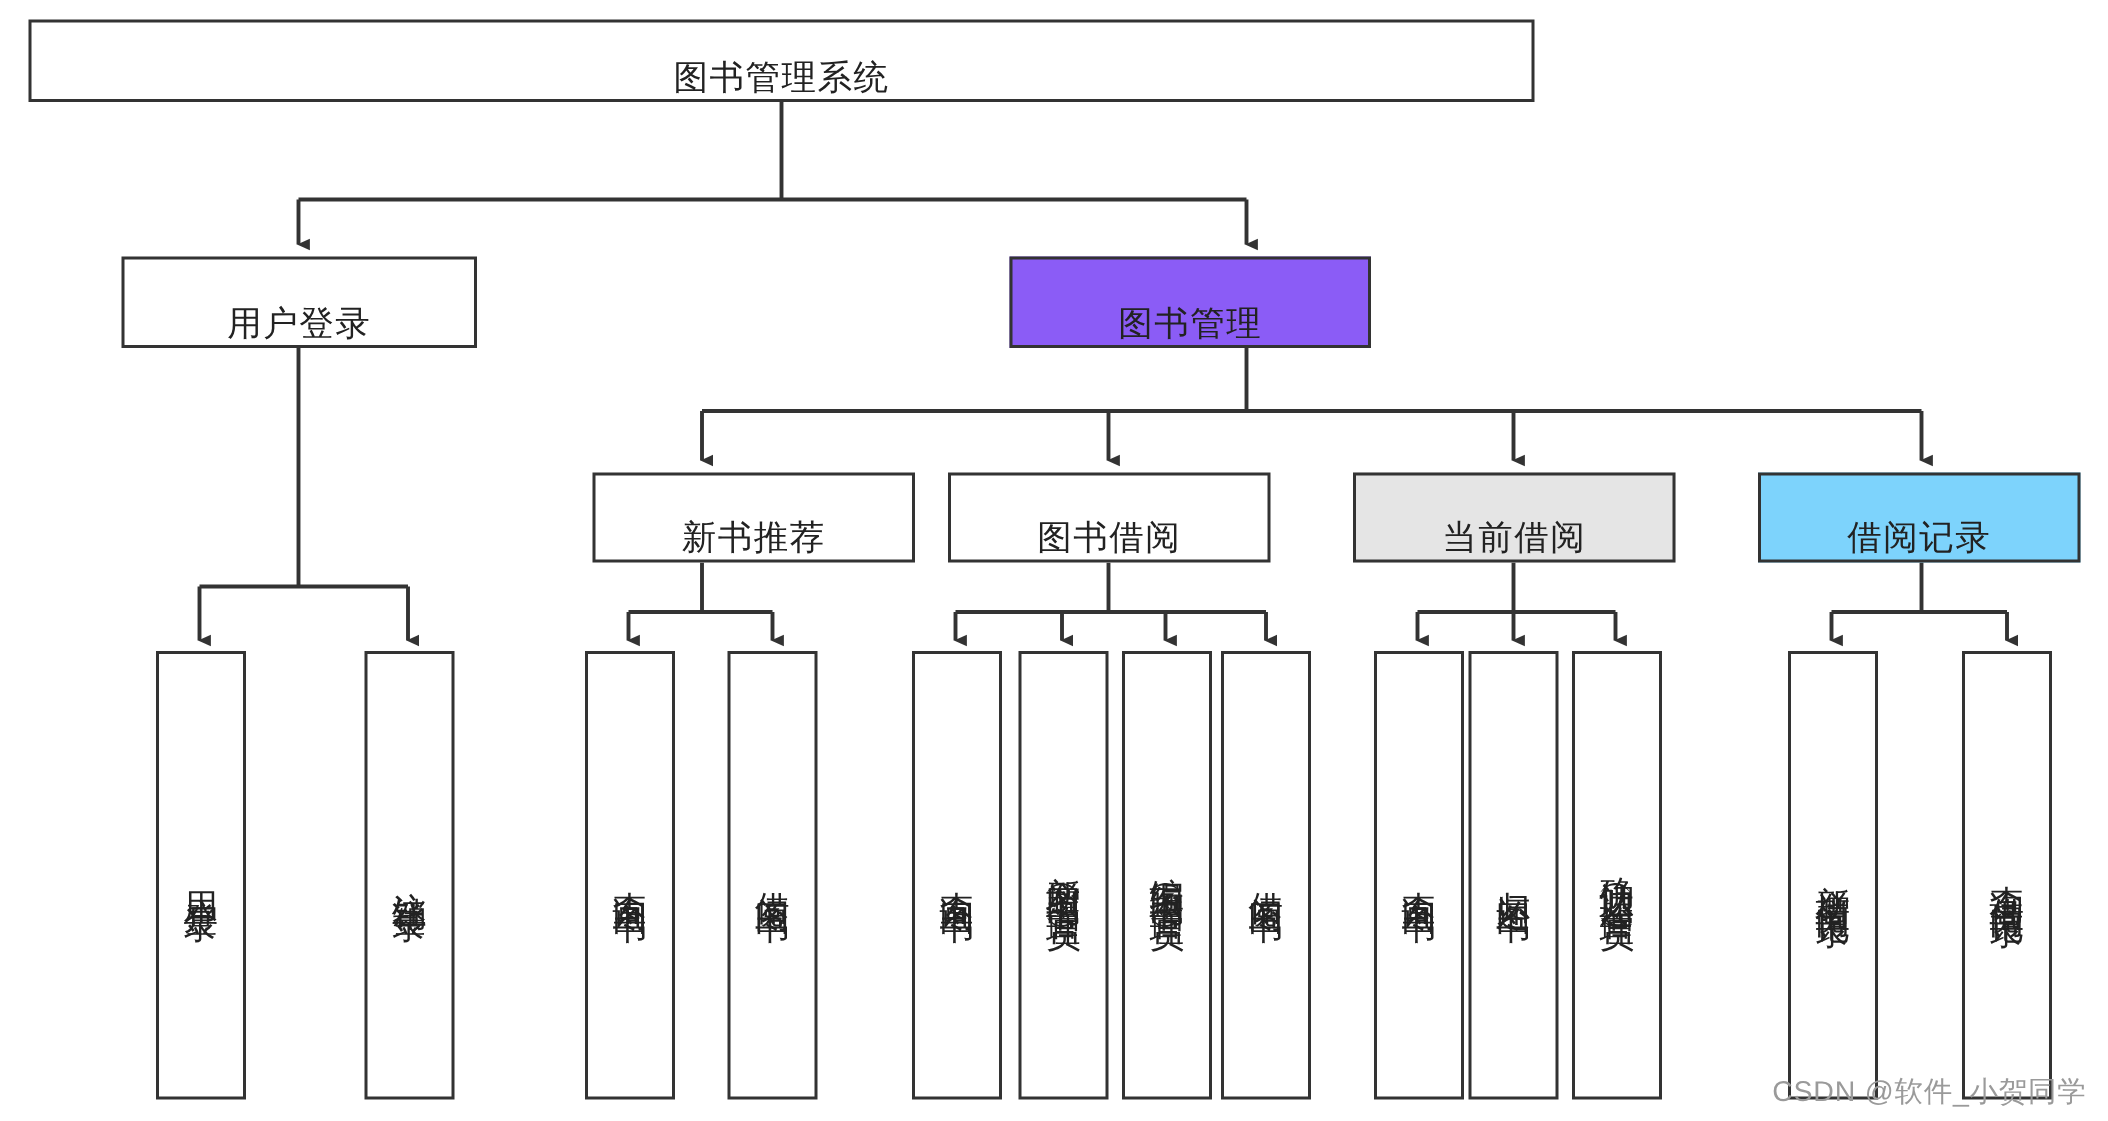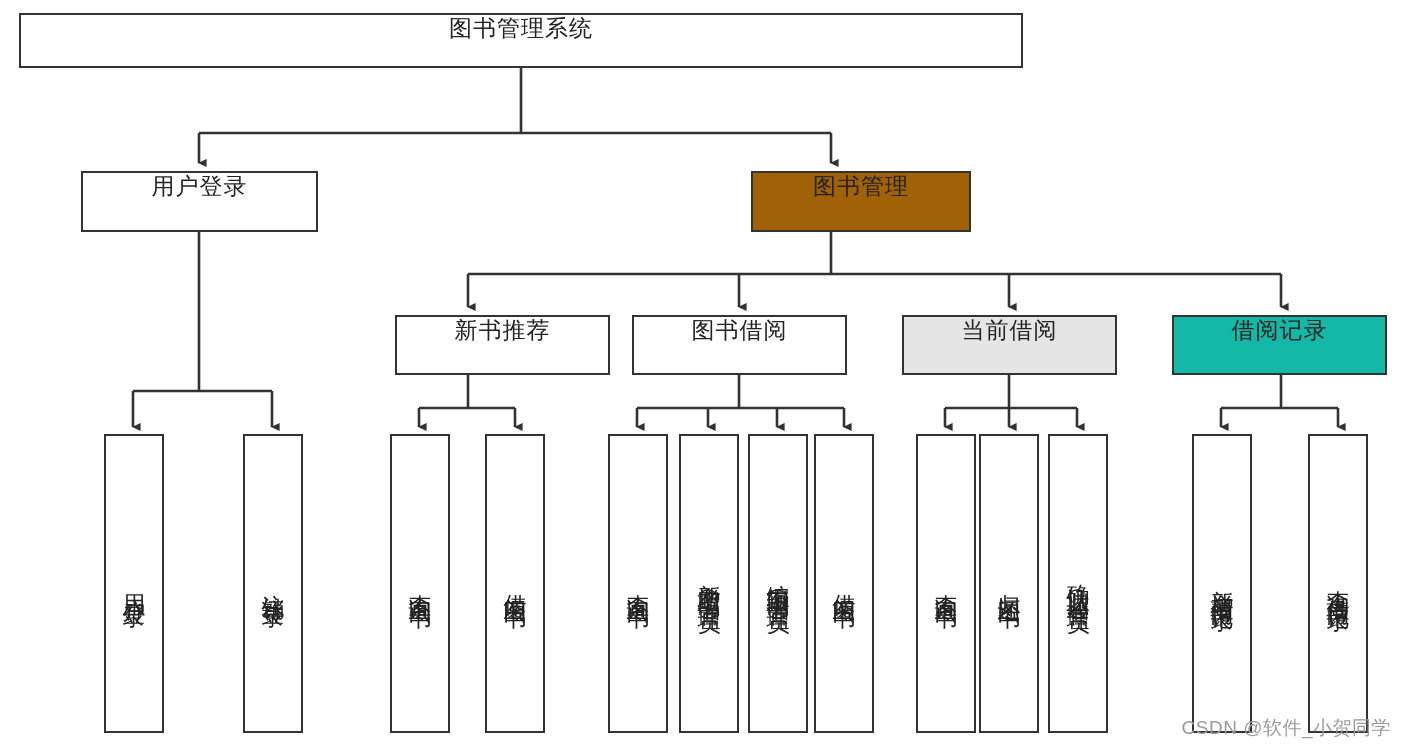--- a/index.html
+++ b/index.html
@@ -25,21 +25,21 @@
     width: 1405px;
     height: 747px;
     pointer-events: none;
   }
   .node {
     position: absolute;
     box-sizing: border-box;
     background: #ffffff;
     border: 2px solid #333333;
     display: flex;
-    align-items: flex-start;
+    align-items: flex-end;
     justify-content: center;
     color: #222222;
     z-index: 2;
   }
   .node.horizontal {
     font-size: 23px;
     letter-spacing: 1px;
     line-height: 1.2;
   }
   .node.vertical {
@@ -130,34 +130,34 @@
     </g>
   </svg>
 
   <div class="node horizontal" style="left: 19px; top: 13px; width: 1004px; height: 55px; border-color: rgb(51, 51, 51); background: rgb(255, 255, 255); color: rgb(34, 34, 34);">
     <span class="label">图书管理系统</span>
   </div>
 
   <div class="node horizontal" style="left: 81px; top: 171px; width: 237px; height: 61px; border-color: rgb(51, 51, 51); background: rgb(255, 255, 255); color: rgb(34, 34, 34);">
     <span class="label">用户登录</span>
   </div>
-  <div class="node horizontal" style="left: 751px; top: 171px; width: 220px; height: 61px; border-color: rgb(51, 51, 51); background: #a16207; color: rgb(34, 34, 34);">
+  <div class="node horizontal" style="left: 673px; top: 171px; width: 241px; height: 61px; border-color: rgb(51, 51, 51); background: #8b5cf6; color: rgb(34, 34, 34);">
     <span class="label">图书管理</span>
   </div>
 
   <div class="node horizontal" style="left: 362px; top: 315px; width: 215px; height: 60px; border-color: rgb(51, 51, 51); background: rgb(255, 255, 255); color: rgb(34, 34, 34); margin-left: 33px;">
     <span class="label">新书推荐</span>
   </div>
   <div class="node horizontal" style="left: 632px; top: 315px; width: 215px; height: 60px; border-color: rgb(51, 51, 51); background: rgb(255, 255, 255); color: rgb(34, 34, 34);">
     <span class="label">图书借阅</span>
   </div>
   <div class="node horizontal" style="left: 902px; top: 315px; width: 215px; height: 60px; border-color: rgb(51, 51, 51); background: #e5e5e5; color: rgb(34, 34, 34);">
     <span class="label">当前借阅</span>
   </div>
-  <div class="node horizontal" style="left: 1172px; top: 315px; width: 215px; height: 60px; border-color: rgb(51, 51, 51); background: #14b8a6; color: rgb(34, 34, 34);">
+  <div class="node horizontal" style="left: 1172px; top: 315px; width: 215px; height: 60px; border-color: rgb(51, 51, 51); background: #7dd3fc; color: rgb(34, 34, 34);">
     <span class="label">借阅记录</span>
   </div>
 
   <div class="node vertical" style="left: 104px; top: 434px; width: 60px; height: 299px; border-color: rgb(51, 51, 51); background: rgb(255, 255, 255); color: rgb(34, 34, 34);">
     <span class="label">用户登录</span>
   </div>
   <div class="node vertical" style="left: 243px; top: 434px; width: 60px; height: 299px; border-color: rgb(51, 51, 51); background: rgb(255, 255, 255); color: rgb(34, 34, 34);">
     <span class="label">注销登录</span>
   </div>
   <div class="node vertical" style="left: 390px; top: 434px; width: 60px; height: 299px; border-color: rgb(51, 51, 51); background: rgb(255, 255, 255); color: rgb(34, 34, 34);">

